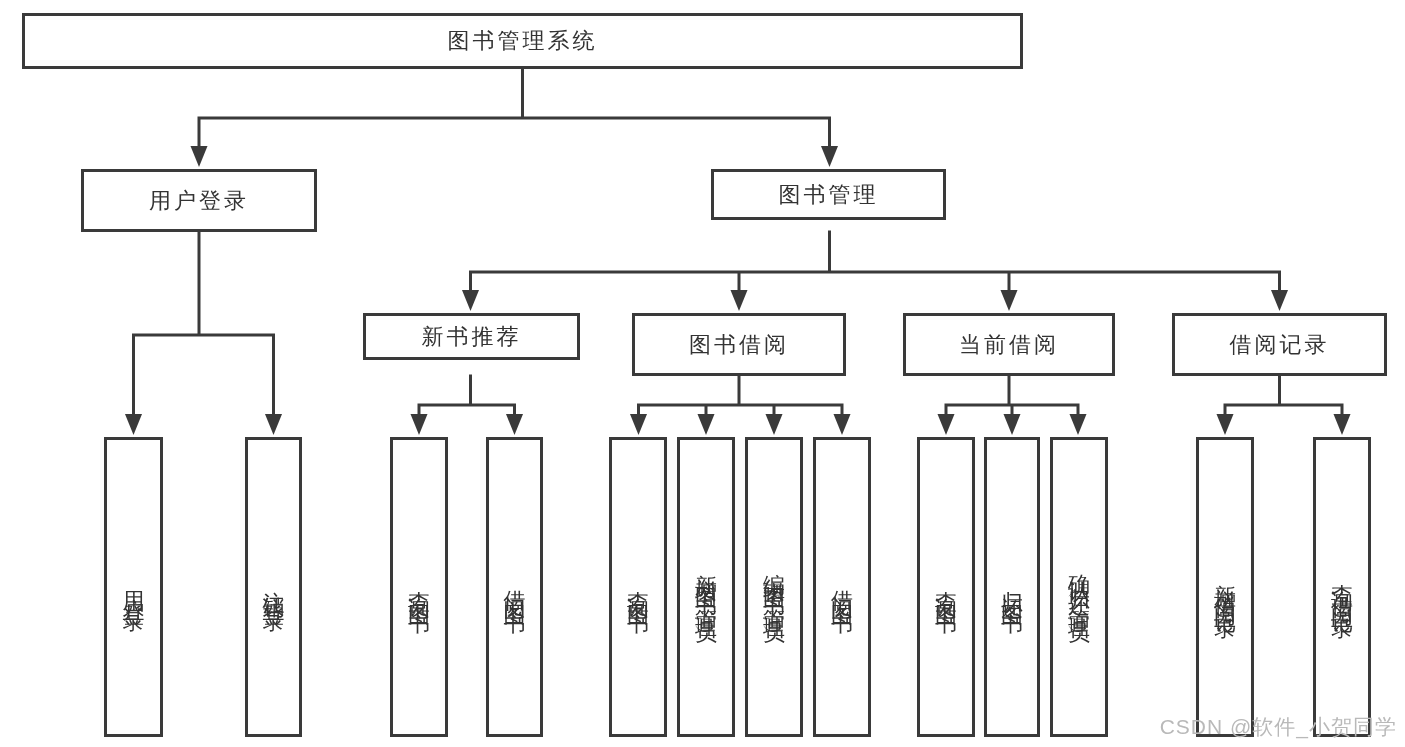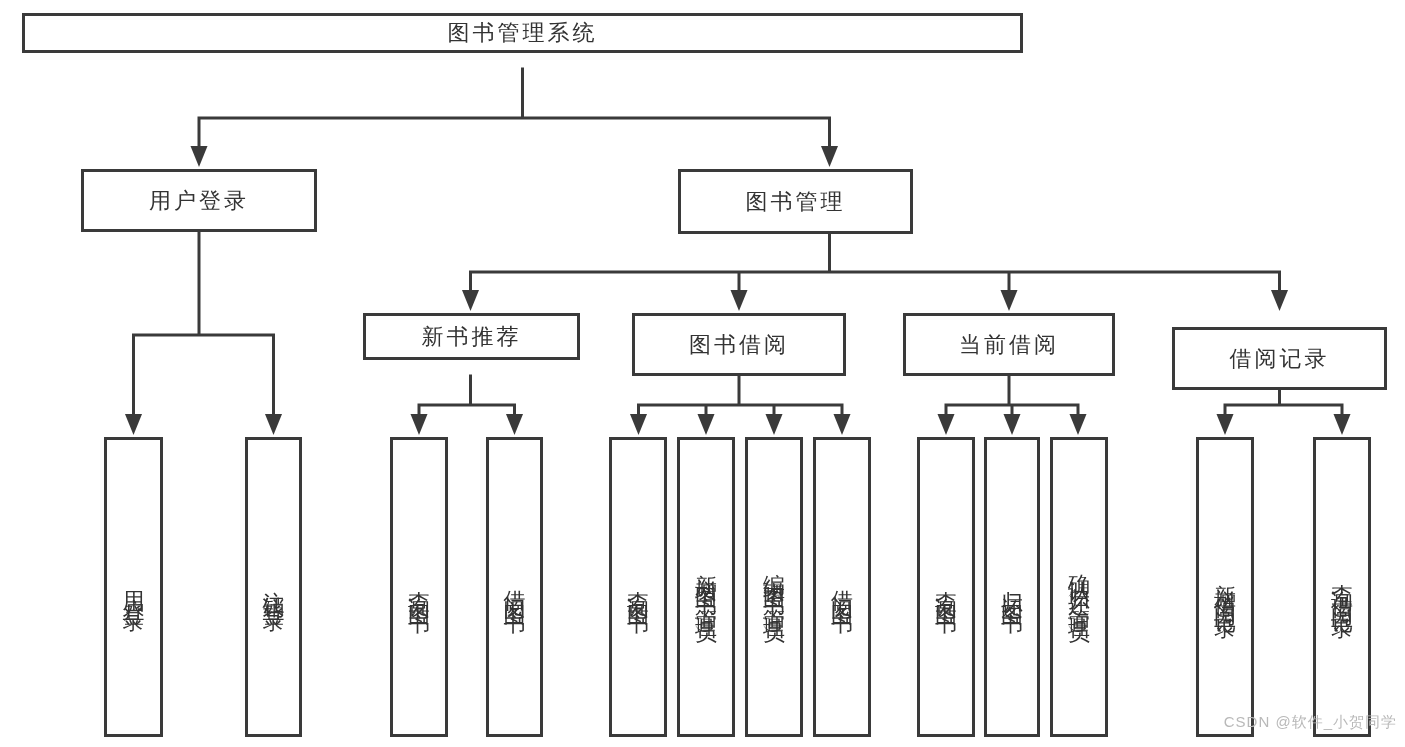--- a/index.html
+++ b/index.html
@@ -59,21 +59,21 @@
     letter-spacing: 7px;
     top: 437px;
     height: 300px;
     line-height: 1;
   }
 
   .watermark {
     position: absolute;
     top: 713px;
     right: 8px;
-    font-size: 15px;
+    font-size: 21px;
     letter-spacing: 1px;
     color: var(--watermark);
     z-index: 10;
     white-space: nowrap;
   }
 </style>
 </head>
 <body>
 
 <div class="canvas">
@@ -121,29 +121,29 @@
       <path class="arrowhead" d="M1069.5 414 H1086.5 L1078 435 Z"></path>
     </g>
 
     <g>
       <path class="connector" d="M1279.5 376 V405 M1225 405 H1342 M1225 405 V415 M1342 405 V415"></path>
       <path class="arrowhead" d="M1216.5 414 H1233.5 L1225 435 Z"></path>
       <path class="arrowhead" d="M1333.5 414 H1350.5 L1342 435 Z"></path>
     </g>
   </svg>
 
-  <div class="node hbox" style="left:22px; top:13px; width:1001px; height:40px;">图书管理系统</div>
+  <div class="node hbox" style="left:22px; top:13px; width:1001px; height:56px;">图书管理系统</div>
 
   <div class="node hbox" style="left:81px; top:169px; width:236px; height:63px;">用户登录</div>
-  <div class="node hbox" style="left:678px; top:169px; width:235px; height:65px;">图书管理</div>
+  <div class="node hbox" style="left:711px; top:169px; width:235px; height:51px;">图书管理</div>
 
   <div class="node hbox" style="left:363px; top:313px; width:217px; height:47px;">新书推荐</div>
   <div class="node hbox" style="left:632px; top:313px; width:214px; height:63px;font-family:Liberation Mono, monospace;">图书借阅</div>
   <div class="node hbox" style="left:903px; top:313px; width:212px; height:63px;">当前借阅</div>
-  <div class="node hbox" style="left:1172px; top:313px; width:215px; height:63px;margin-top:14px;">借阅记录</div>
+  <div class="node hbox" style="left:1172px; top:313px; width:215px; height:63px;">借阅记录</div>
 
   <div class="node vbox" style="left:104px; width:59px;">用户登录</div>
   <div class="node vbox" style="left:245px; width:57px;">注销登录</div>
 
   <div class="node vbox" style="left:390px; width:58px;">查询图书</div>
   <div class="node vbox" style="left:486px; width:57px;">借阅图书</div>
 
   <div class="node vbox" style="left:609px; width:58px;">查询图书</div>
   <div class="node vbox" style="left:677px; width:58px;">新增图书（管理员）</div>
   <div class="node vbox" style="left:745px; width:58px;">编辑图书（管理员）</div>

